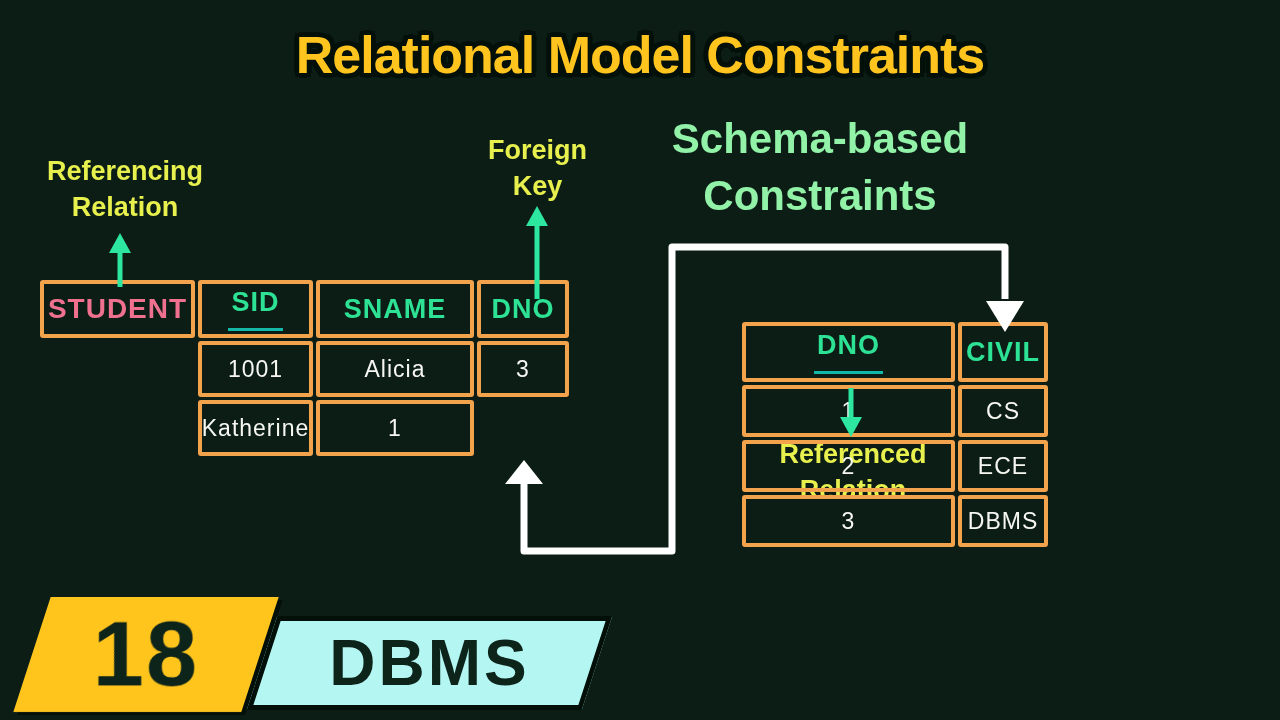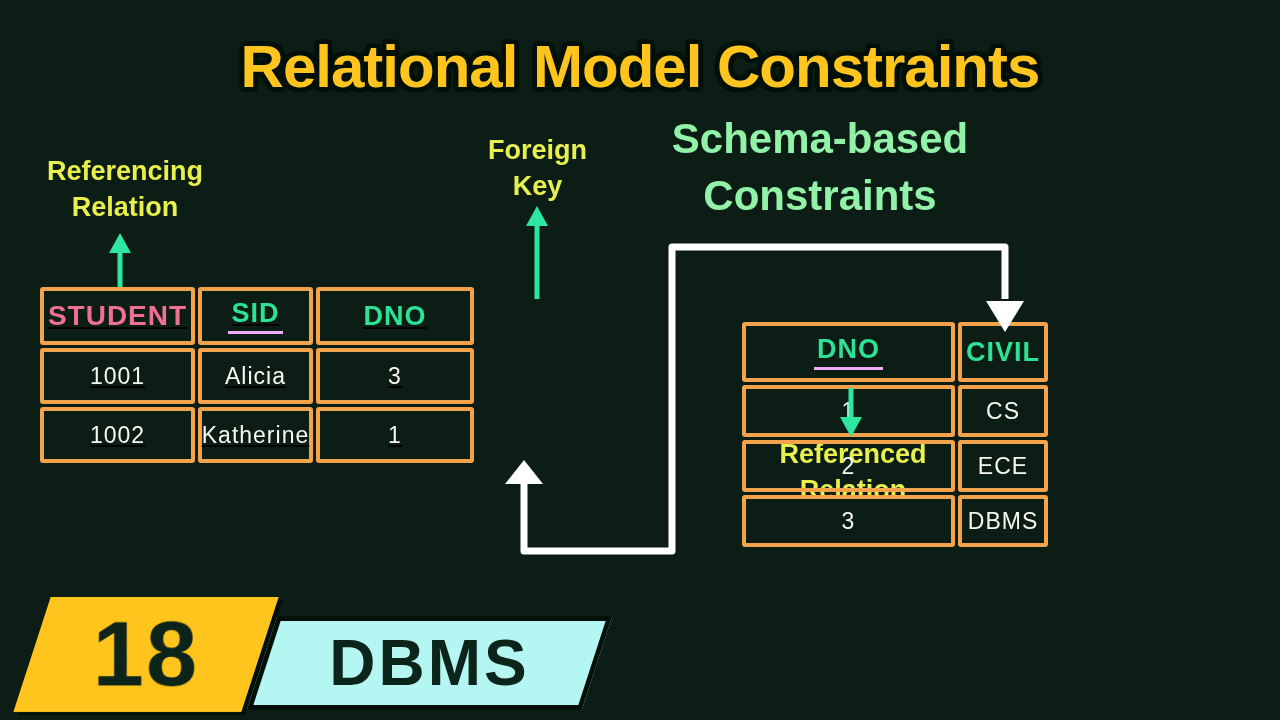--- a/index.html
+++ b/index.html
@@ -6,23 +6,23 @@
   html,body { width:1280px; height:720px; overflow:hidden; }
   body {
     position:relative;
     background:#0b1d15;
     font-family:"Liberation Sans", sans-serif;
   }
   .abs { position:absolute; }
 
   
   .main-title {
-    top:16px; left:0; width:1280px; height:102px;
+    top:4px; left:0; width:1280px; height:102px;
     line-height:102px; text-align:center;
-    font-size:60px; font-weight:800; letter-spacing:-1px;
+    font-size:52px; font-weight:800; letter-spacing:-1px;
     color:#ffc41e;
     text-shadow:
       -4px -4px 0 #03100a, 4px -4px 0 #03100a,
       -4px  4px 0 #03100a, 4px  4px 0 #03100a,
       -5px  0   0 #03100a, 5px  0   0 #03100a,
        0   -5px 0 #03100a, 0    5px 0 #03100a;
     white-space:nowrap;
   }
 
   
@@ -42,27 +42,26 @@
   
   .tbl { display:grid; gap:3px; }
   .tbl .cell {
     border:4px solid #f2a34c; border-radius:3px;
     display:flex; align-items:center; justify-content:center;
   }
   .tbl .spacer { border:none; }
   .tbl-name  { color:#f0718f; font-size:28px; font-weight:700; letter-spacing:1px; }
   .col-head  { color:#2de294; font-size:27px; font-weight:700; letter-spacing:1px; }
   .data-txt  { color:#f7f7f2; font-size:23px; font-weight:500; letter-spacing:1px; }
-  .pk { border-bottom:3px solid #f0abfc; padding:0 3px 2px 3px; }
+  .pk { border-bottom:3px solid #14b8a6; padding:0 3px 10px 3px; }
 
   .student-table {
-    left:40px; top:287px;
+    left:40px; top:280px;
     grid-template-columns:155px 115px 158px 92px;
     grid-template-rows:58px 56px 56px;
-    text-decoration:underline;
   }
   .department-table {
     left:742px; top:322px;
     grid-template-columns:213px 90px 168px;
     grid-template-rows:60px 52px 52px 52px;
   }
 
   
   .overlay { left:0; top:0; width:1280px; height:720px; pointer-events:none; }
 
@@ -103,38 +102,38 @@
 Relation</div>
 
 <div class="abs tbl student-table">
   <div class="cell">
     <span class="tbl-name">STUDENT</span>
   </div>
   <div class="cell">
     <span class="col-head pk">SID</span>
   </div>
   <div class="cell">
+    <span class="col-head">SNAME</span>
+  </div>
+  <div class="cell">
     <span class="col-head">DNO</span>
   </div>
 
   <div class="spacer"></div>
   <div class="cell">
     <span class="data-txt">1001</span>
   </div>
   <div class="cell">
     <span class="data-txt">Alicia</span>
   </div>
   <div class="cell">
     <span class="data-txt">3</span>
   </div>
 
   <div class="spacer"></div>
-  <div class="cell">
-    <span class="data-txt">1002</span>
-  </div>
   <div class="cell">
     <span class="data-txt">Katherine</span>
   </div>
   <div class="cell">
     <span class="data-txt">1</span>
   </div>
 </div>
 
 <div class="abs tbl department-table">
   <div class="cell">

